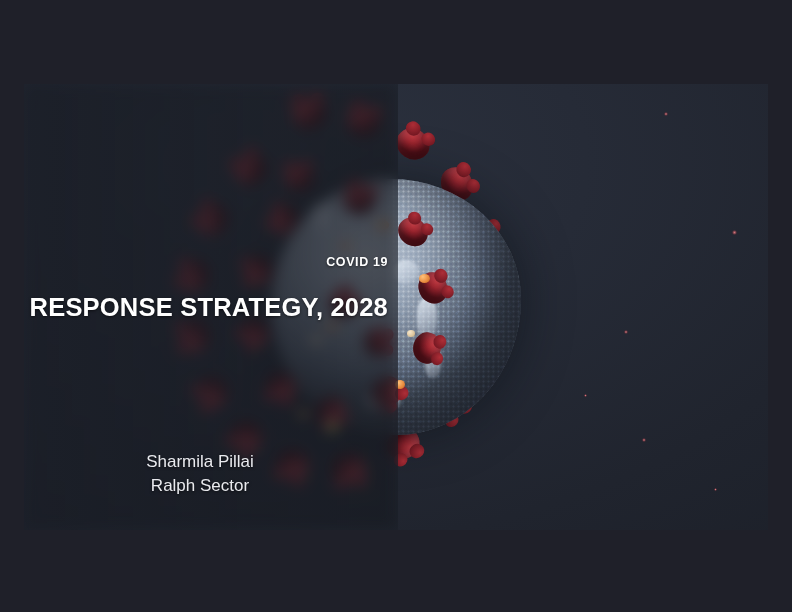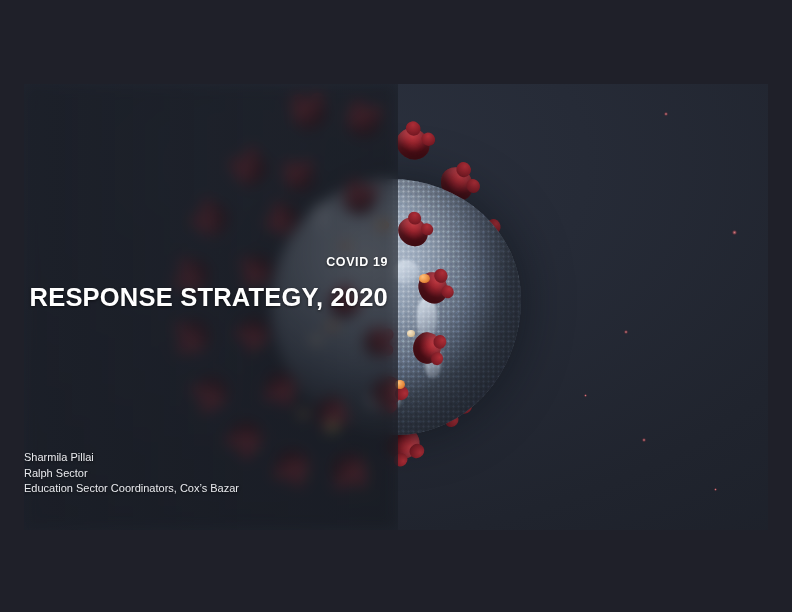--- a/index.html
+++ b/index.html
@@ -141,21 +141,21 @@
     top: 172px;
     width: 364px;             
     text-align: right;
     color: #ffffff;
     text-shadow: 0 1px 3px rgba(0,0,0,.55);
   }
   .eyebrow {
     font-size: 12.5px;
     font-weight: bold;
     letter-spacing: .6px;
-    margin: 0 0 15px 0;
+    margin: 0 0 25px 0;
     line-height: 1;
   }
   .headline {
     font-size: 25.5px;
     font-weight: bold;
     letter-spacing: .2px;
     margin: 0 0 13px 0;
     line-height: 1.06;
     white-space: nowrap;
   }
@@ -166,23 +166,23 @@
     margin: 0;
     line-height: 1;
     color: #f2f3f5;
   }
 
   .credits {
     position: absolute;
     left: 0;
     top: 366px;
     width: 352px;             
-    text-align: left;
+    text-align: center;
     color: #e9eaee;
-    font-size: 11px;
+    font-size: 17px;
     line-height: 1.42;
     text-shadow: 0 1px 3px rgba(0,0,0,.6);
   }
   .credits div { white-space: nowrap; }
 </style>
 </head>
 <body>
 
 <div class="slide">
 
@@ -246,22 +246,21 @@
 
   <div class="particle" style="left:640px; top:28px;  width:4px; height:4px;"></div>
   <div class="particle" style="left:708px; top:146px; width:5px; height:5px;"></div>
   <div class="particle" style="left:600px; top:246px; width:4px; height:4px;"></div>
   <div class="particle" style="left:618px; top:354px; width:4px; height:4px;"></div>
   <div class="particle" style="left:560px; top:310px; width:3px; height:3px;"></div>
   <div class="particle" style="left:690px; top:404px; width:3px; height:3px;"></div>
 
   <div class="text-block">
     <p class="eyebrow">COVID 19</p>
-    <h1 class="headline">RESPONSE STRATEGY, 2020</h1>
+    <h1 class="headline">RESPONSE STRATEGY, 2028</h1>
   </div>
 
   <div class="credits">
     <div>Sharmila Pillai</div>
     <div>Ralph Sector</div>
-    <div>Education Sector Coordinators, Cox’s Bazar</div>
   </div>
 
 </div>
 
 </body></html>

